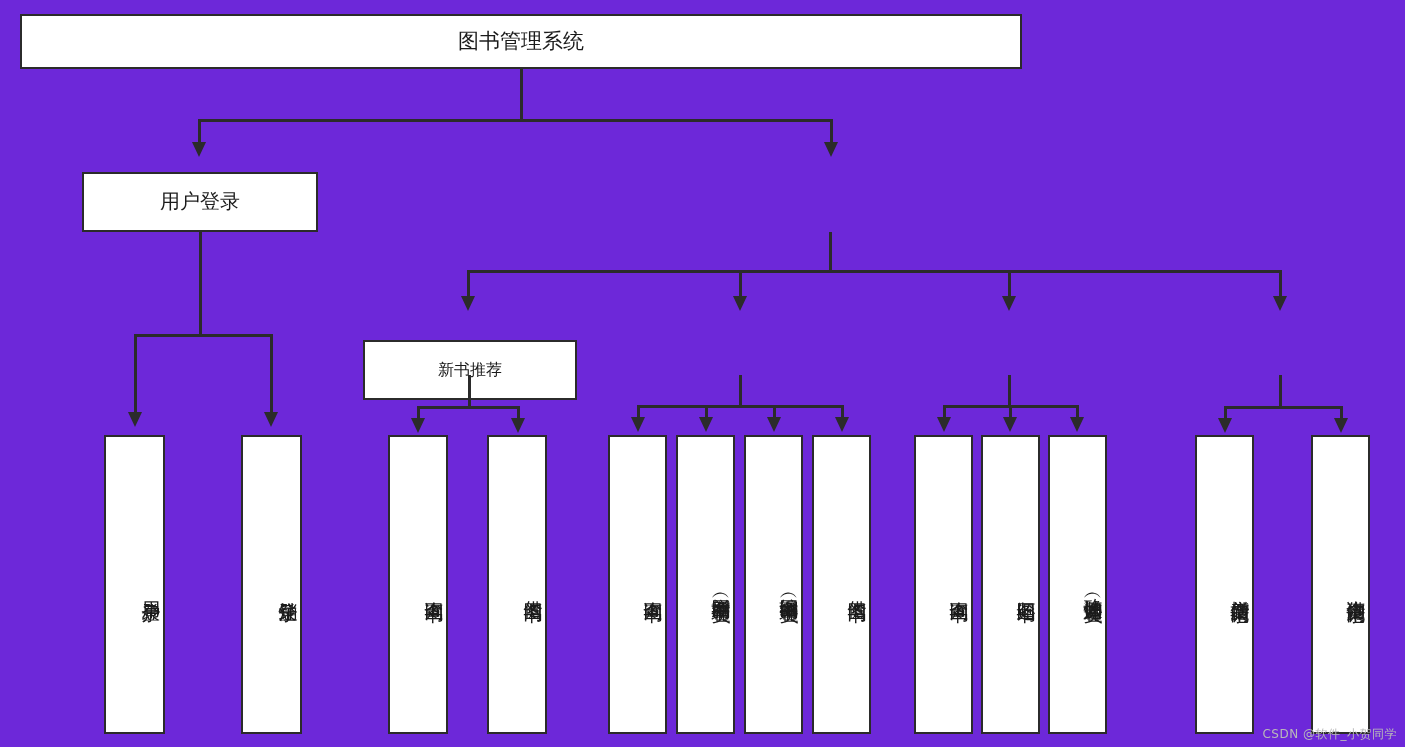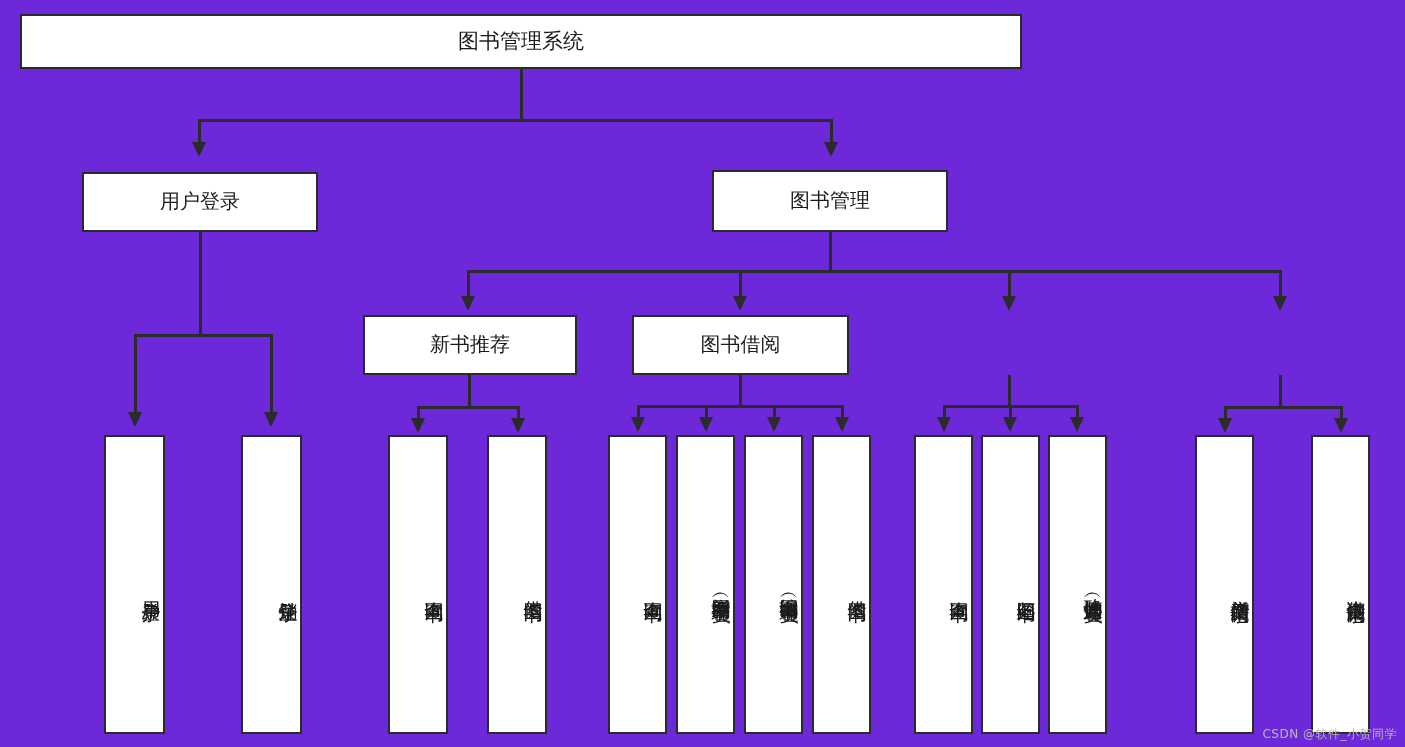--- a/index.html
+++ b/index.html
@@ -22,21 +22,21 @@
     background:#ffffff;
     display:flex;
     align-items:center;
     justify-content:center;
     color:#1b1b1b;
     line-height:1.18;
     text-align:center;
   }
   .node.root{font-size:21px;}
   .node.lvl2{font-size:20px;}
-  .node.lvl3{font-size:20px;}
+  .node.lvl3{font-size:16px;margin-top:25px;}
   .node.leaf{
     font-size:19px;
     writing-mode:vertical-rl;
     text-orientation:upright;
     align-items:flex-start;
     justify-content:center;
     padding-top:6px;
     letter-spacing:1px;
   }
   .node.leaf .txt{
@@ -82,23 +82,20 @@
   <div class="ln h" style="left:198px;top:119px;width:634px;"></div>
 
   <div class="ln v" style="left:198px;top:119px;height:25px;"></div>
   <div class="arrow" style="left:192px;top:142px;"></div>
   <div class="ln v" style="left:830px;top:119px;height:25px;"></div>
   <div class="arrow" style="left:824px;top:142px;"></div>
 
   <div class="node lvl2" style="left:82px;top:172px;width:236px;height:60px;">
     <span class="txt">用户登录</span>
   </div>
-  <div class="node lvl2" style="left:712px;top:170px;width:236px;height:62px;">
-    <span class="txt">图书管理</span>
-  </div>
 
   <div class="ln v" style="left:199px;top:232px;height:104px;"></div>
   <div class="ln h" style="left:134px;top:334px;width:138px;"></div>
   <div class="ln v" style="left:134px;top:334px;height:80px;"></div>
   <div class="arrow" style="left:128px;top:412px;"></div>
   <div class="ln v" style="left:270px;top:334px;height:80px;"></div>
   <div class="arrow" style="left:264px;top:412px;"></div>
 
   <div class="ln v" style="left:829px;top:232px;height:40px;"></div>
   <div class="ln h" style="left:467px;top:270px;width:814px;"></div>
@@ -106,23 +103,20 @@
   <div class="arrow" style="left:461px;top:296px;"></div>
   <div class="ln v" style="left:739px;top:270px;height:28px;"></div>
   <div class="arrow" style="left:733px;top:296px;"></div>
   <div class="ln v" style="left:1008px;top:270px;height:28px;"></div>
   <div class="arrow" style="left:1002px;top:296px;"></div>
   <div class="ln v" style="left:1279px;top:270px;height:28px;"></div>
   <div class="arrow" style="left:1273px;top:296px;"></div>
 
   <div class="node lvl3" style="left:363px;top:315px;width:214px;height:60px;">
     <span class="txt">新书推荐</span>
-  </div>
-  <div class="node lvl3" style="left:632px;top:315px;width:217px;height:60px;">
-    <span class="txt">图书借阅</span>
   </div>
 
   <div class="ln v" style="left:468px;top:375px;height:33px;"></div>
   <div class="ln h" style="left:417px;top:406px;width:102px;"></div>
   <div class="ln v" style="left:417px;top:406px;height:14px;"></div>
   <div class="arrow" style="left:411px;top:418px;"></div>
   <div class="ln v" style="left:517px;top:406px;height:14px;"></div>
   <div class="arrow" style="left:511px;top:418px;"></div>
 
   <div class="ln v" style="left:739px;top:375px;height:32px;"></div>

